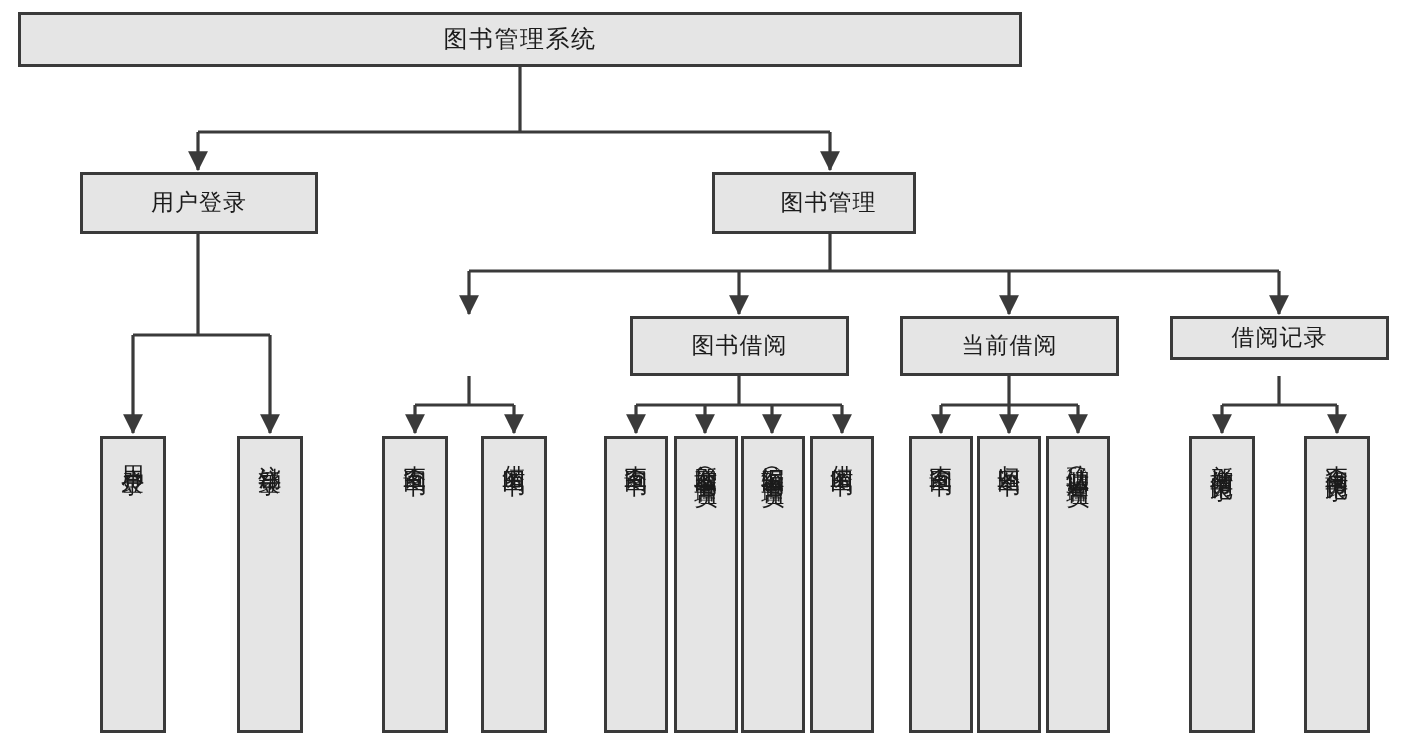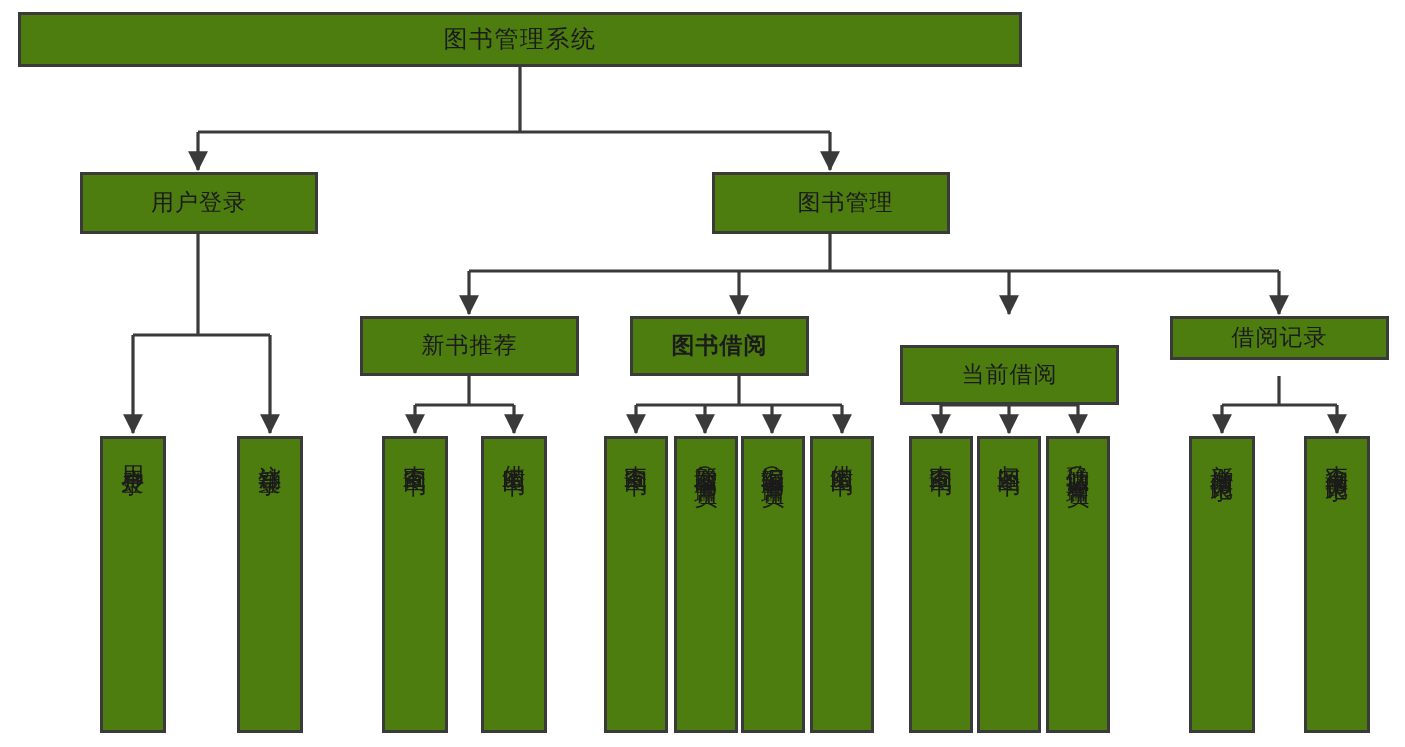--- a/index.html
+++ b/index.html
@@ -22,21 +22,21 @@
     position: absolute;
     left: 0;
     top: 0;
     width: 1405px;
     height: 747px;
     pointer-events: none;
   }
   .node {
     position: absolute;
     box-sizing: border-box;
-    background: #4d7c0f;
+    background: #e5e5e5;
     border: 3px solid #3a3a3a;
     display: flex;
     align-items: center;
     justify-content: center;
     color: #1b1b1b;
   }
   .node .label {
     display: block;
     text-align: center;
     line-height: 1.12;
@@ -130,31 +130,28 @@
     </g>
   </svg>
 
   <div class="node horiz root" style="left:18px; top:12px; width:1004px; height:55px;">
     <span class="label">图书管理系统</span>
   </div>
 
   <div class="node horiz" style="left:80px; top:172px; width:238px; height:62px;">
     <span class="label">用户登录</span>
   </div>
-  <div class="node horiz" style="left:712px; top:172px; width:238px; height:62px;padding-left:29px;">
+  <div class="node horiz" style="left:712px; top:172px; width:204px; height:62px;padding-left:29px;">
     <span class="label">图书管理</span>
   </div>
 
-  <div class="node horiz" style="left:360px; top:316px; width:219px; height:60px;">
-    <span class="label">新书推荐</span>
-  </div>
-  <div class="node horiz" style="left:630px; top:316px; width:179px; height:60px;font-weight:bold;">
+  <div class="node horiz" style="left:630px; top:316px; width:219px; height:60px;">
     <span class="label">图书借阅</span>
   </div>
-  <div class="node horiz" style="left:900px; top:316px; width:219px; height:60px;margin-top:29px;">
+  <div class="node horiz" style="left:900px; top:316px; width:219px; height:60px;">
     <span class="label">当前借阅</span>
   </div>
   <div class="node horiz" style="left:1170px; top:316px; width:219px; height:44px;">
     <span class="label">借阅记录</span>
   </div>
 
   <div class="node vert" style="left:100px; top:436px; width:66px; height:297px;">
     <span class="label">用户登录</span>
   </div>
   <div class="node vert" style="left:237px; top:436px; width:66px; height:297px;">

